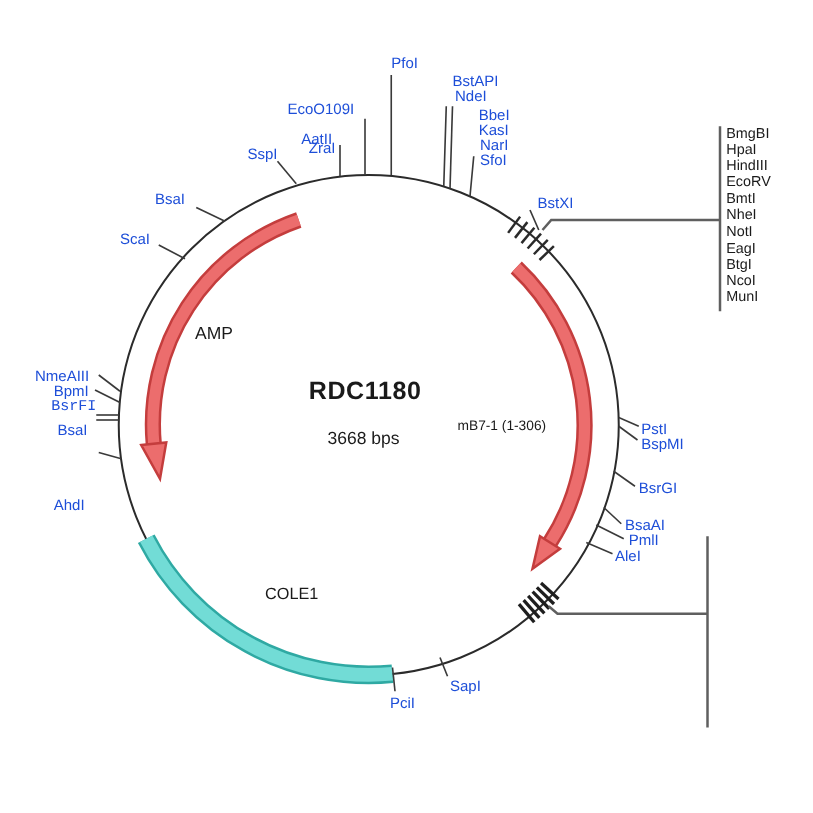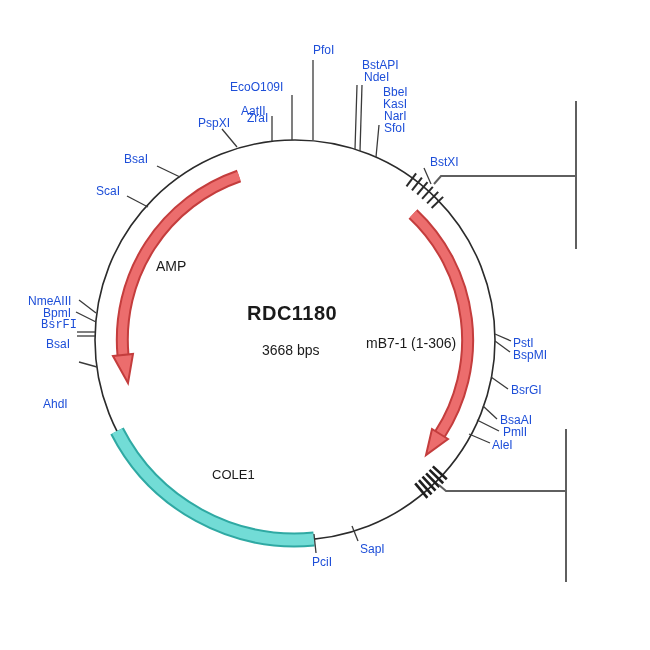--- a/index.html
+++ b/index.html
@@ -86,46 +86,59 @@
     <polyline class="connector" points="434,184 441,176 576,176"></polyline>
     <line class="connector" x1="576" y1="101" x2="576" y2="249"></line>
     <polyline class="connector" points="439,485 446,491 566,491"></polyline>
     <line class="connector" x1="566" y1="429" x2="566" y2="582"></line>
   </svg>
 
   <div class="title" style="left:247px; top:302px;">RDC1180</div>
   <div class="subtitle" style="left:262px; top:342px;">3668 bps</div>
 
   <div class="feat" style="left:156px; top:258px; font-size:14px;">AMP</div>
-  <div class="feat" style="left:366px; top:335px; font-size:14px;">mB7-1 (1-306)</div>
+  <div class="feat" style="left:366px; top:335px; font-size:11px;">mB7-1 (1-306)</div>
   <div class="feat" style="left:212px; top:467px;">COLE1</div>
 
   <div class="lbl" style="left:313px; top:44px;">PfoI</div>
   <div class="lbl" style="left:362px; top:59px;">BstAPI</div>
   <div class="lbl" style="left:364px; top:71px;">NdeI</div>
   <div class="lbl" style="left:383px; top:86px;">BbeI</div>
   <div class="lbl" style="left:383px; top:98px;">KasI</div>
   <div class="lbl" style="left:384px; top:110px;">NarI</div>
   <div class="lbl" style="left:384px; top:122px;">SfoI</div>
   <div class="lbl" style="left:230px; top:81px;">EcoO109I</div>
   <div class="lbl" style="left:247px; top:93px;margin-top:19px;">ZraI</div>
   <div class="lbl" style="left:241px; top:105px;">AatII</div>
-  <div class="lbl" style="left:198px; top:117px;">PspXI</div>
+  <div class="lbl" style="left:198px; top:117px;">SspI</div>
   <div class="lbl" style="left:124px; top:153px;">BsaI</div>
   <div class="lbl" style="left:96px;  top:185px;">ScaI</div>
   <div class="lbl" style="left:28px;  top:295px;">NmeAIII</div>
   <div class="lbl" style="left:43px;  top:307px;">BpmI</div>
   <div class="lbl" style="left:41px;  top:319px;font-family:Liberation Mono, monospace;">BsrFI</div>
   <div class="lbl" style="left:46px;  top:338px;">BsaI</div>
   <div class="lbl" style="left:43px;  top:363px;margin-top:35px;">AhdI</div>
   <div class="lbl" style="left:430px; top:156px;">BstXI</div>
   <div class="lbl" style="left:513px; top:337px;">PstI</div>
   <div class="lbl" style="left:513px; top:349px;">BspMI</div>
   <div class="lbl" style="left:511px; top:384px;">BsrGI</div>
   <div class="lbl" style="left:500px; top:414px;">BsaAI</div>
   <div class="lbl" style="left:503px; top:426px;">PmlI</div>
   <div class="lbl" style="left:492px; top:439px;">AleI</div>
   <div class="lbl" style="left:312px; top:556px;">PciI</div>
   <div class="lbl" style="left:360px; top:543px;">SapI</div>
 
+  <div class="grp grp-top" style="left:581px; top:101px;">
+    <div>BmgBI</div>
+    <div>HpaI</div>
+    <div>HindIII</div>
+    <div>EcoRV</div>
+    <div>BmtI</div>
+    <div>NheI</div>
+    <div>NotI</div>
+    <div>EagI</div>
+    <div>BtgI</div>
+    <div>NcoI</div>
+    <div>MunI</div>
+  </div>
 
 
 </div>
 
 </body></html>

